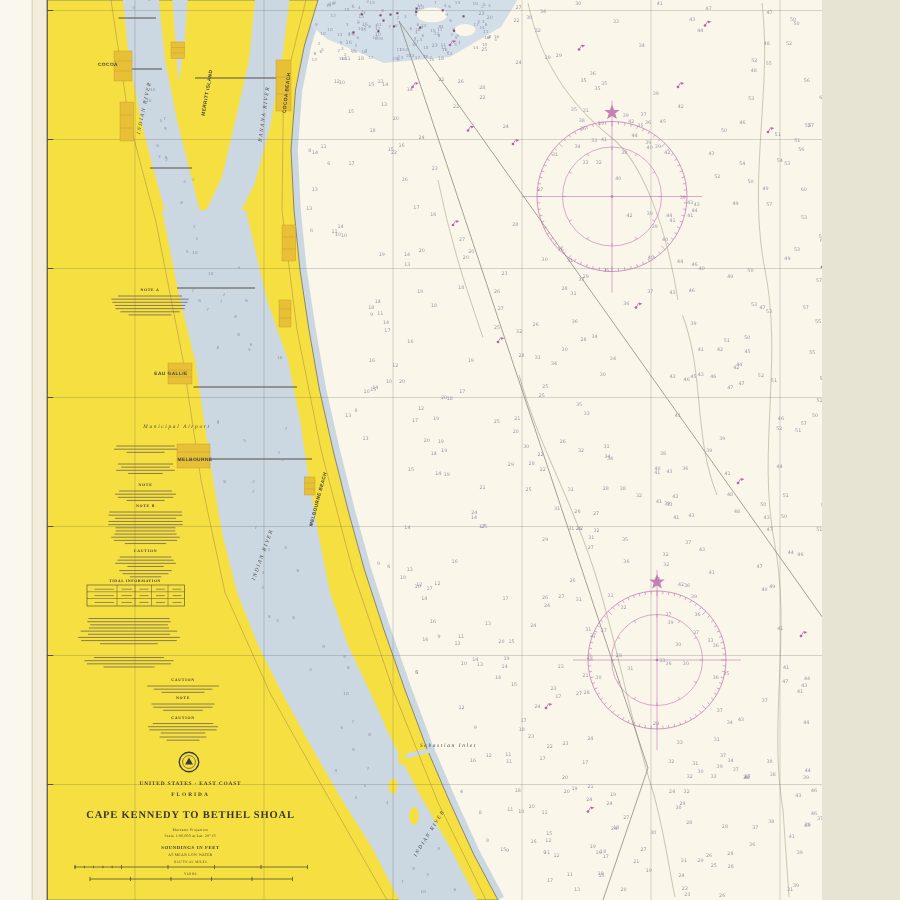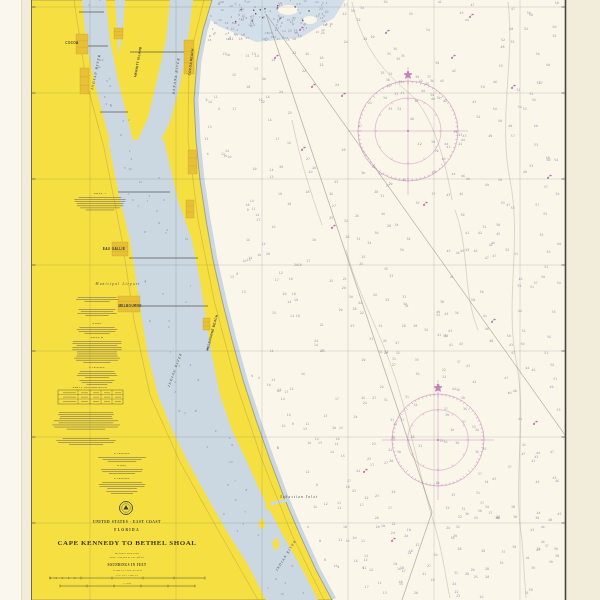--- a/index.html
+++ b/index.html
@@ -1,16 +1,16 @@
 <!DOCTYPE html>
 <html><head>
 <meta charset="utf-8">
 <style>
   html,body{margin:0;padding:0;background:#e8e4d4;}
-  #stage{width:600px;height:600px;position:relative;overflow:hidden;background:#f1edda;}
+  #stage{width:548px;height:600px;position:relative;overflow:hidden;background:#f1edda;}
   svg{display:block}
   text{font-family:"Liberation Sans",sans-serif;}
   .snd{font-family:"DejaVu Sans",sans-serif;}
   .t-reg{font:bold 3.6px "Liberation Serif",serif;letter-spacing:.55px;fill:#403a32;}
   .t-state{font:bold 3.6px "Liberation Serif",serif;letter-spacing:1.3px;fill:#403a32;}
   .t-main{font:bold 7px "Liberation Serif",serif;letter-spacing:.55px;fill:#393730;}
   .t-tiny{font:2.5px "Liberation Serif",serif;letter-spacing:.2px;fill:#4a443a;}
   .t-snd1{font:bold 3.1px "Liberation Serif",serif;letter-spacing:.45px;fill:#403a32;}
   .t-bar{font:2.2px "Liberation Serif",serif;letter-spacing:.3px;fill:#4a443a;}
   .t-note-h{font:bold 2.6px "Liberation Serif",serif;letter-spacing:.5px;fill:#4a4038;}

